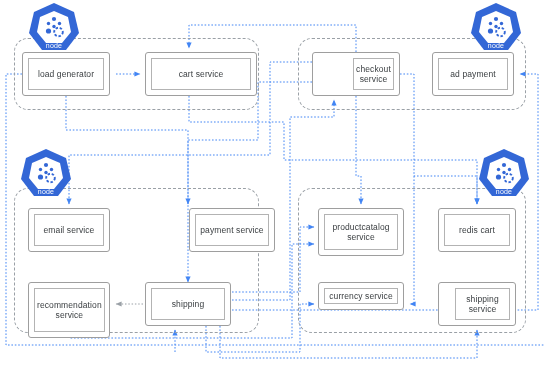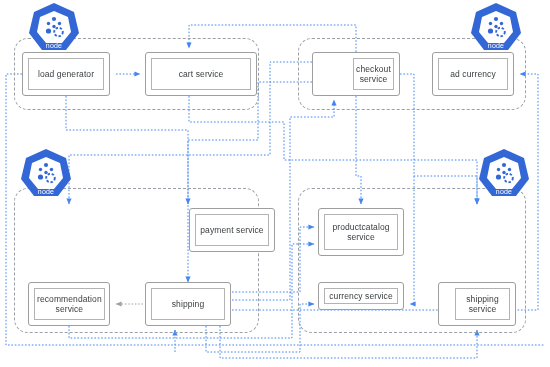--- a/index.html
+++ b/index.html
@@ -161,51 +161,61 @@
   </div>
 
   <div class="service" style="left:312px; top:52px; width:88px; height:44px;padding-left:40px;">
     <div class="inner">
       <span class="label">checkout service</span>
     </div>
   </div>
 
   <div class="service" style="left:432px; top:52px; width:82px; height:44px;">
     <div class="inner">
-      <span class="label">ad currency</span>
-    </div>
-  </div>
-
+      <span class="label">ad payment</span>
+    </div>
+  </div>
+
+  <div class="service" style="left:28px; top:208px; width:82px; height:44px;">
+    <div class="inner">
+      <span class="label">email service</span>
+    </div>
+  </div>
 
   <div class="service" style="left:145px; top:208px; width:86px; height:44px;margin-left:44px;">
     <div class="inner">
       <span class="label">payment service</span>
     </div>
   </div>
 
-  <div class="service" style="left:28px; top:282px; width:82px; height:44px;">
+  <div class="service" style="left:28px; top:282px; width:82px; height:56px;">
     <div class="inner">
       <span class="label">recommendation
 service</span>
     </div>
   </div>
 
   <div class="service" style="left:145px; top:282px; width:86px; height:44px;">
     <div class="inner">
       <span class="label">shipping</span>
     </div>
   </div>
 
   <div class="service" style="left:318px; top:208px; width:86px; height:48px;">
     <div class="inner">
       <span class="label">productcatalog
 service</span>
     </div>
   </div>
 
+  <div class="service" style="left:438px; top:208px; width:78px; height:44px;">
+    <div class="inner">
+      <span class="label">redis cart</span>
+    </div>
+  </div>
 
   <div class="service" style="left:318px; top:282px; width:86px; height:28px;">
     <div class="inner">
       <span class="label">currency service</span>
     </div>
   </div>
 
   <div class="service" style="left:438px; top:282px; width:78px; height:44px;padding-left:16px;">
     <div class="inner">
       <span class="label">shipping service</span>

